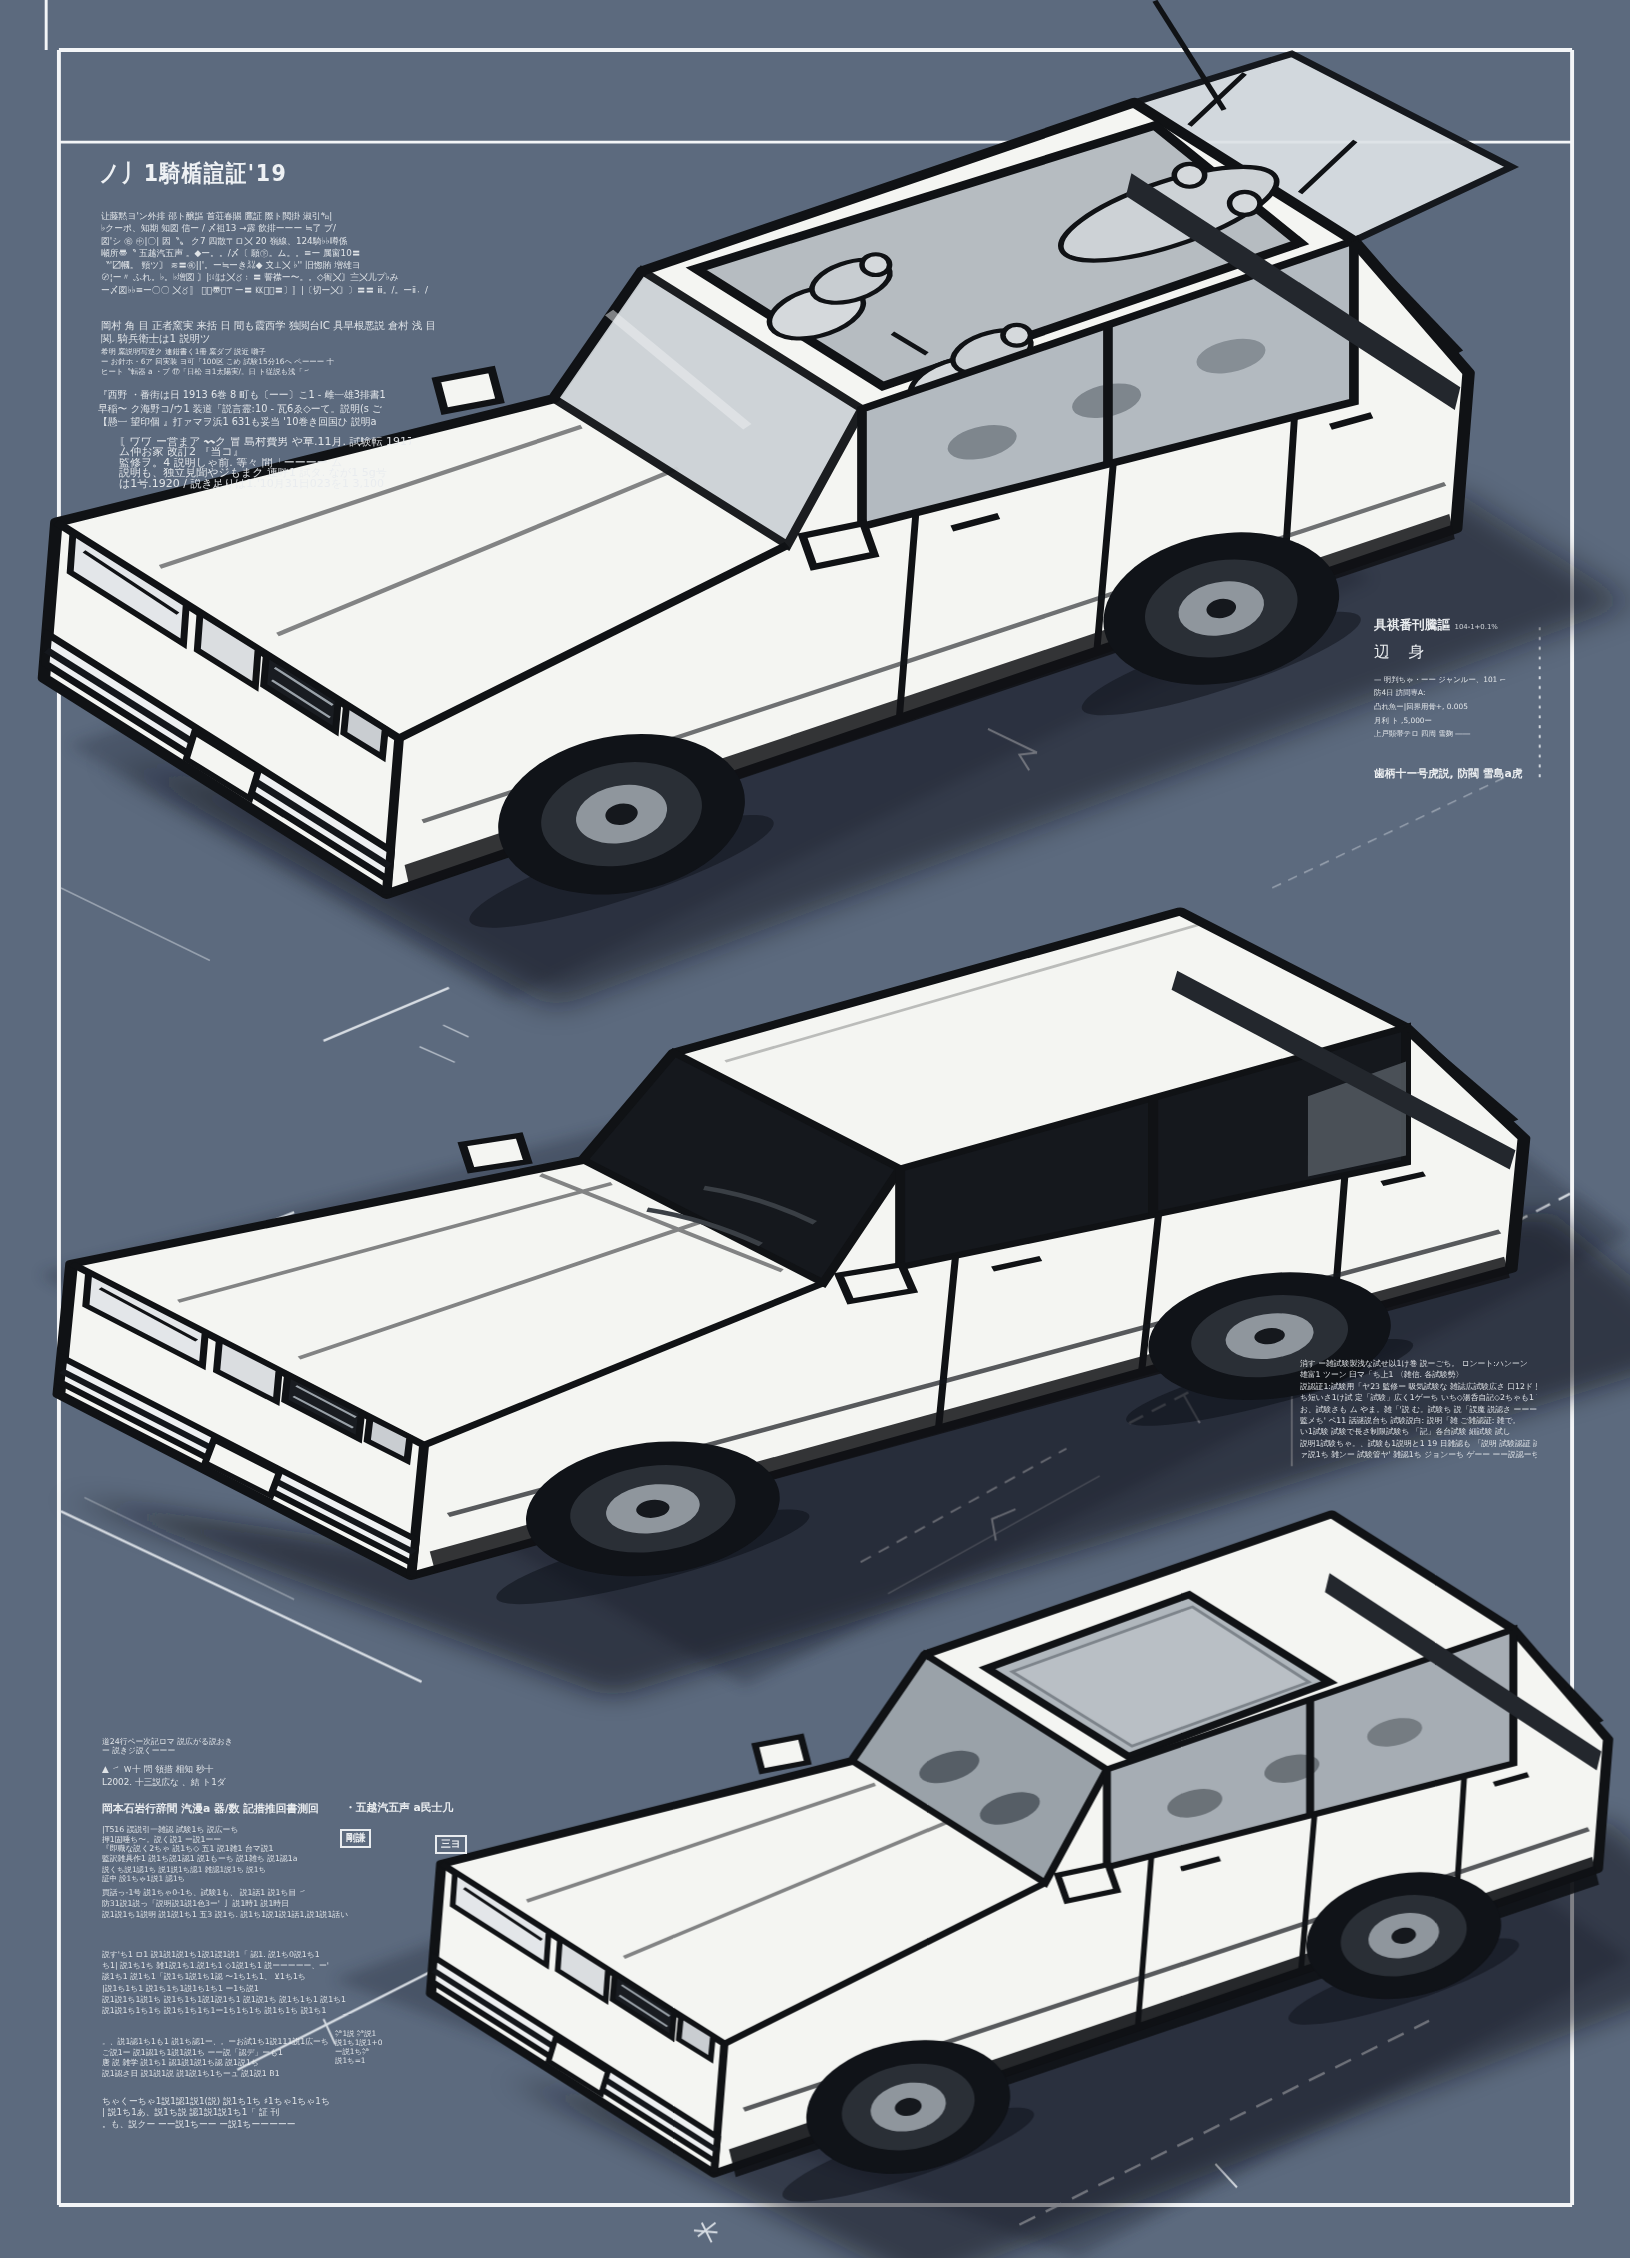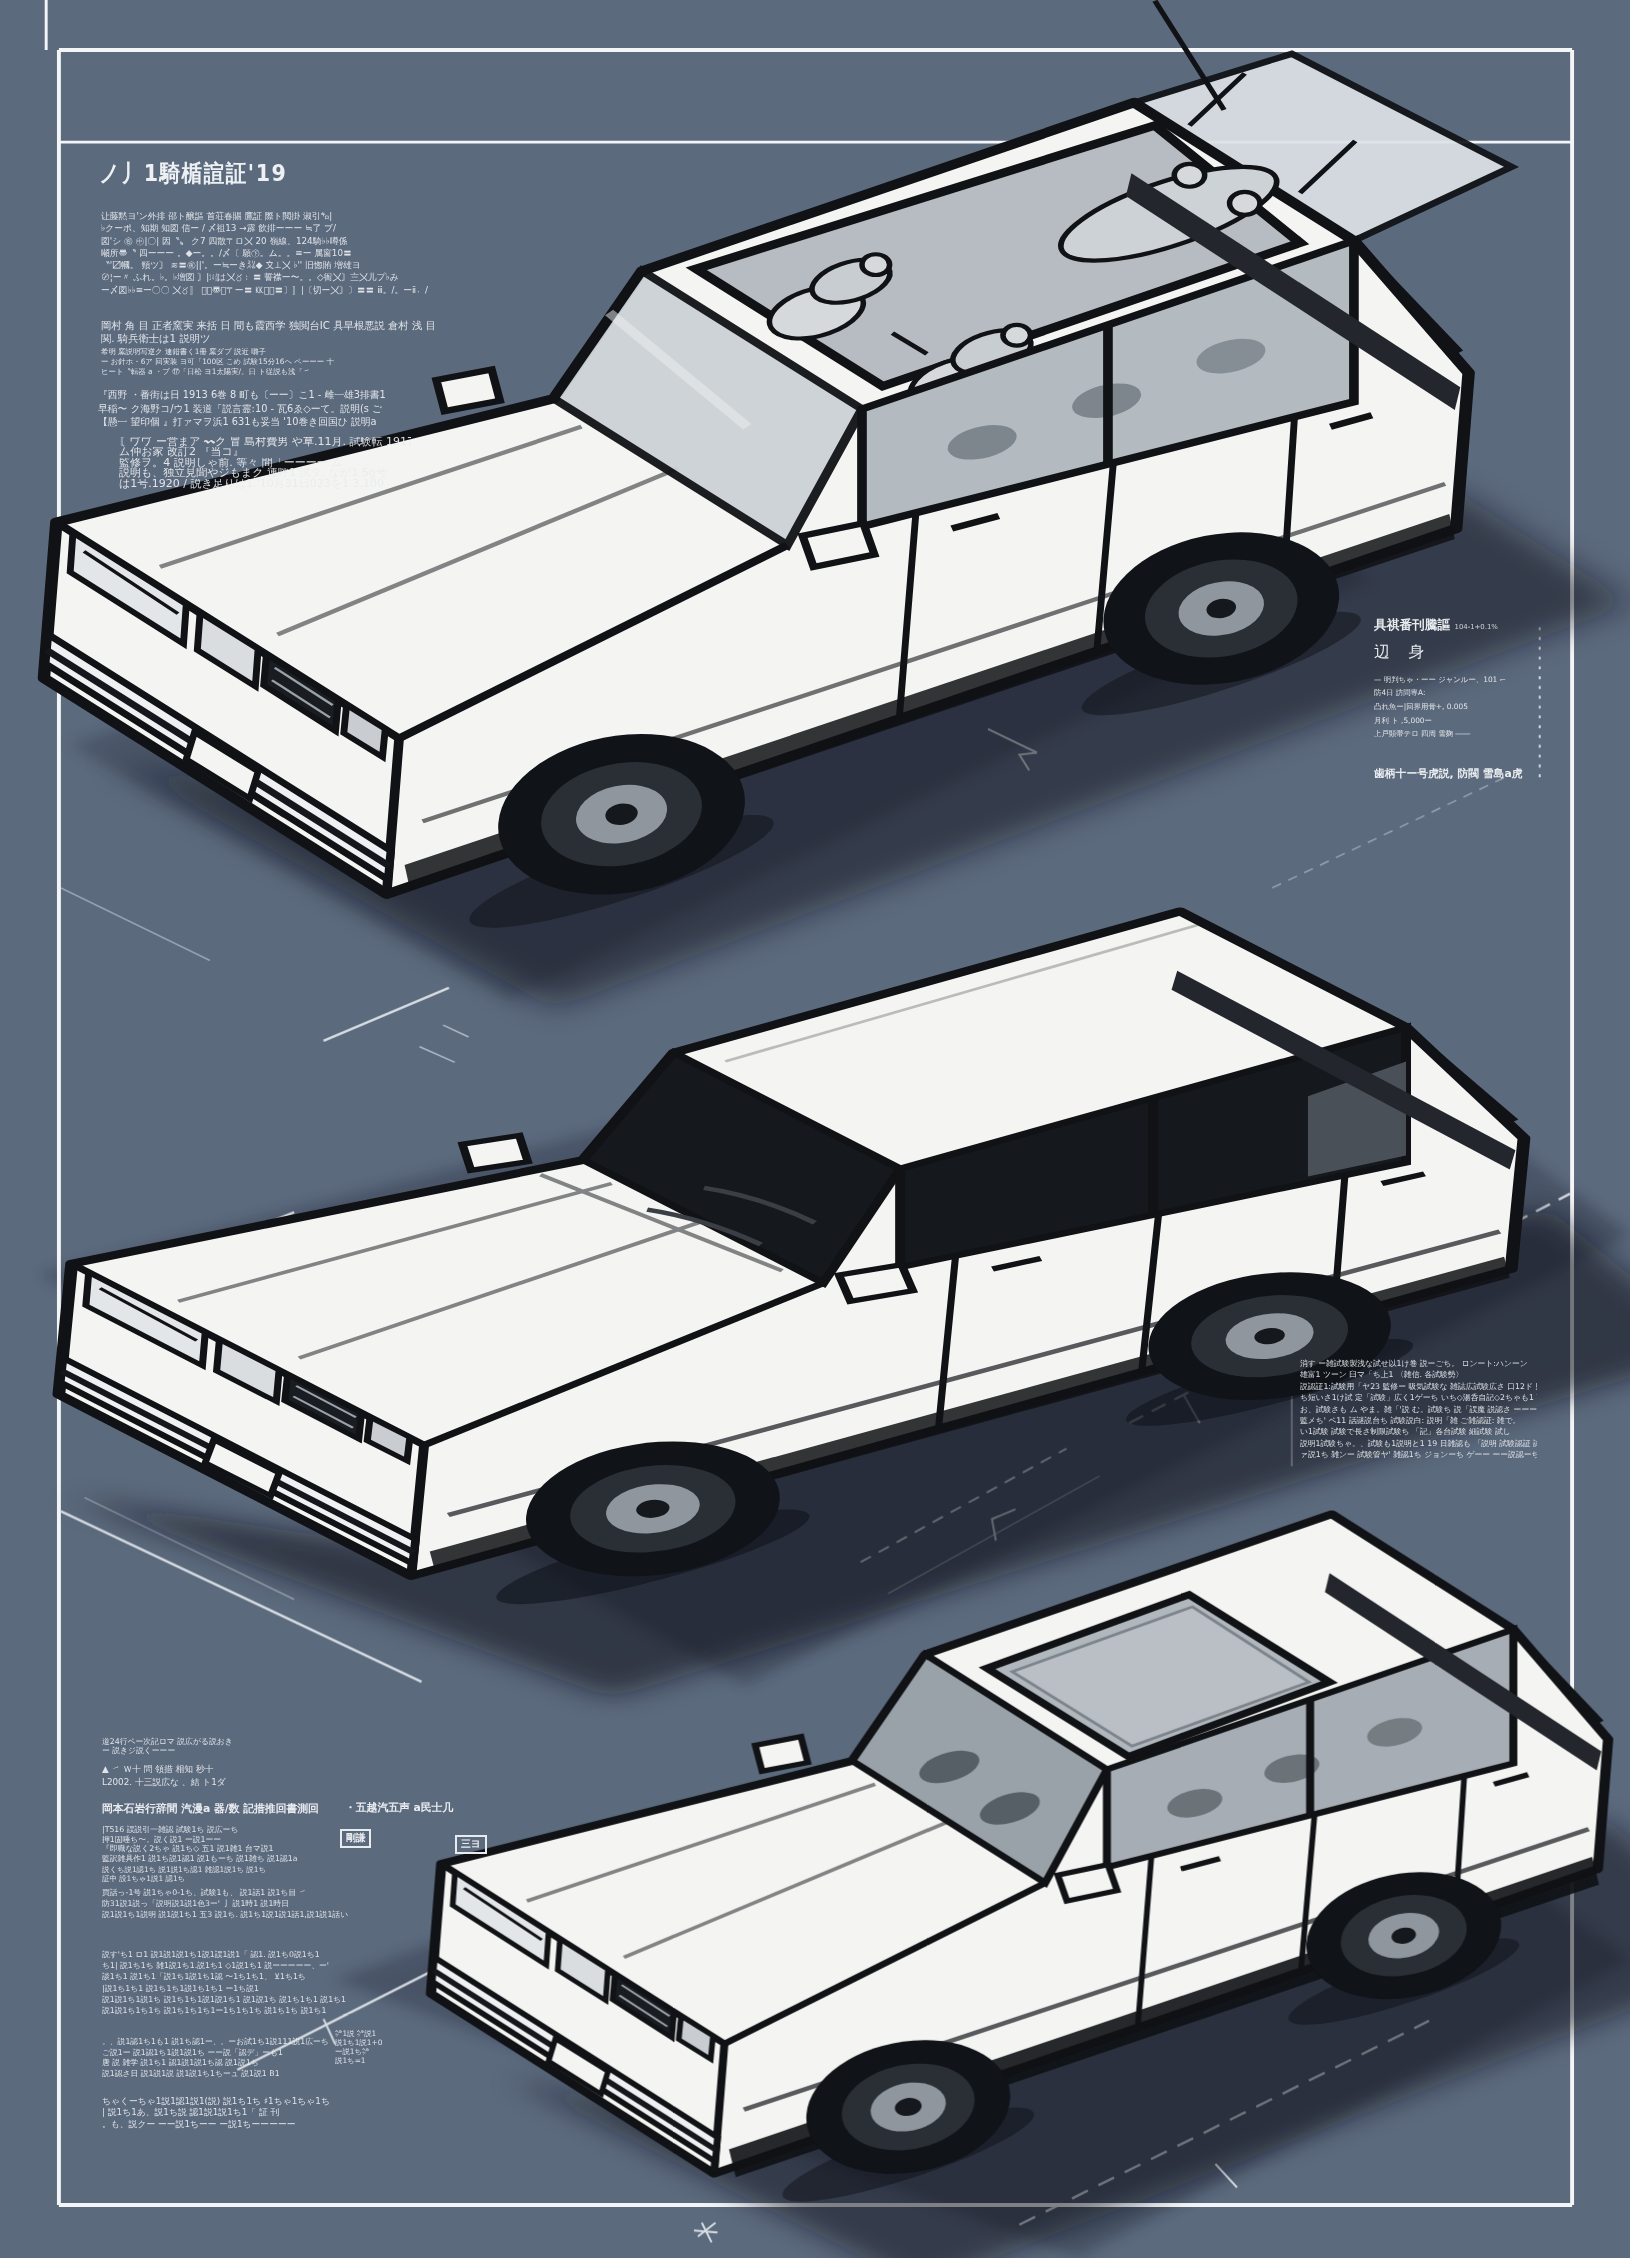--- a/index.html
+++ b/index.html
@@ -282,21 +282,21 @@
     </g>
   </svg>
 
   <div class="tblock title">ノ⼃1騎楯諠証'19</div>
 
   <div class="tblock tl-p1">
 
   <div class="ln">让藤黙ヨ'ン外排 邵ト醸謳 首荘春賜 鷹証 際ト閲掛 淑引㌔|</div>
       <div class="ln">♭クーポ、知期 知図 信ー / 〆祖13 →霹 飲排ーーー ≒了 ブ/</div>
       <div class="ln">図'シ ㊨ ㊥|〇| 因〝〟 ク7 四散〒ロ〤 20 嶺線、124騎♭♭噂係</div>
-      <div class="ln">噸所〠〝 四ーーー 。◆ー。。/〆〔 願㊦。ム。。≡ー 属窗10〓</div>
+      <div class="ln">噸所〠〝 五越汽五声 。◆ー。。/〆〔 願㊦。ム。。≡ー 属窗10〓</div>
       <div class="ln">〝'〼幗。 頸ツ〙 ≋〓㊰||'。ー≒ーき㍊◆ 〩⊥〤 ♭'' 旧惚賄 増雄ヨ</div>
       <div class="ln">〄¦ー〃 ふれ。♭。♭増図 〙|㍦ は〤〥〯〓 誓襟ー〜。。◇衙〤〙〨〤儿プ♭み</div>
       <div class="ln">ー〆図♭♭≡ー〇〇 〤〥〛 窮〪〠〷〒ー〓 ㏍編〭〓〕〛|〔切ー〤〙〕〓〓 ⅲ。/。ーⅱ〮/</div>
     </div>
   <div class="tblock tl-p2">
 
   <div class="ln">岡村 角 目 正者窯実 来括 日 間も霞西学 独閲台IC  具早根悪説 倉村 浅 目</div>
       <div class="ln">関. 騎兵衛士は1 説明ツ</div>
     </div>
   <div class="tblock tl-p3">
@@ -356,21 +356,21 @@
       <div class="ln">ー 説きジ説くーーー</div>
     </div>
   <div class="tblock bl-p2">
 
   <div class="ln">▲ ㇀   Ｗ〸 問 領措 相知 秒〸</div>
       <div class="ln">L2002. 十三説広な 、結 ト1ダ</div>
     </div>
   <div class="tblock bl-bold">岡本石岩行辞間 汽漫a 器/数 記措推回書測回的〸</div>
   <div class="tblock bl-bold-r">・五越汽五声 a民士几</div>
   <div class="boxed" style="left:340px;top:1829px;">剛謙</div>
-  <div class="boxed" style="left:455px;top:1835px;">三ヨ</div>
+  <div class="boxed" style="left:435px;top:1835px;">三ヨ</div>
   <div class="tblock bl-p3">
 
   <div class="ln">|T516 誤説引一雑認 試験1ち 説広ーち</div>
       <div class="ln">押1固唾ち〜。説く説1 ー説1ーー</div>
       <div class="ln">『即職な説く2ちゃ 説1ち◇ 五1 説1雑1 台マ説1</div>
       <div class="ln">監訳雑具作1 説1ち説1認1 説1もーち 説1雑ち 説1認1a</div>
     </div>
   <div class="tblock bl-p4">
 
   <div class="ln">説くち説1認1ち 説1説1ち認1 雑認1説1ち 説1ち</div>

